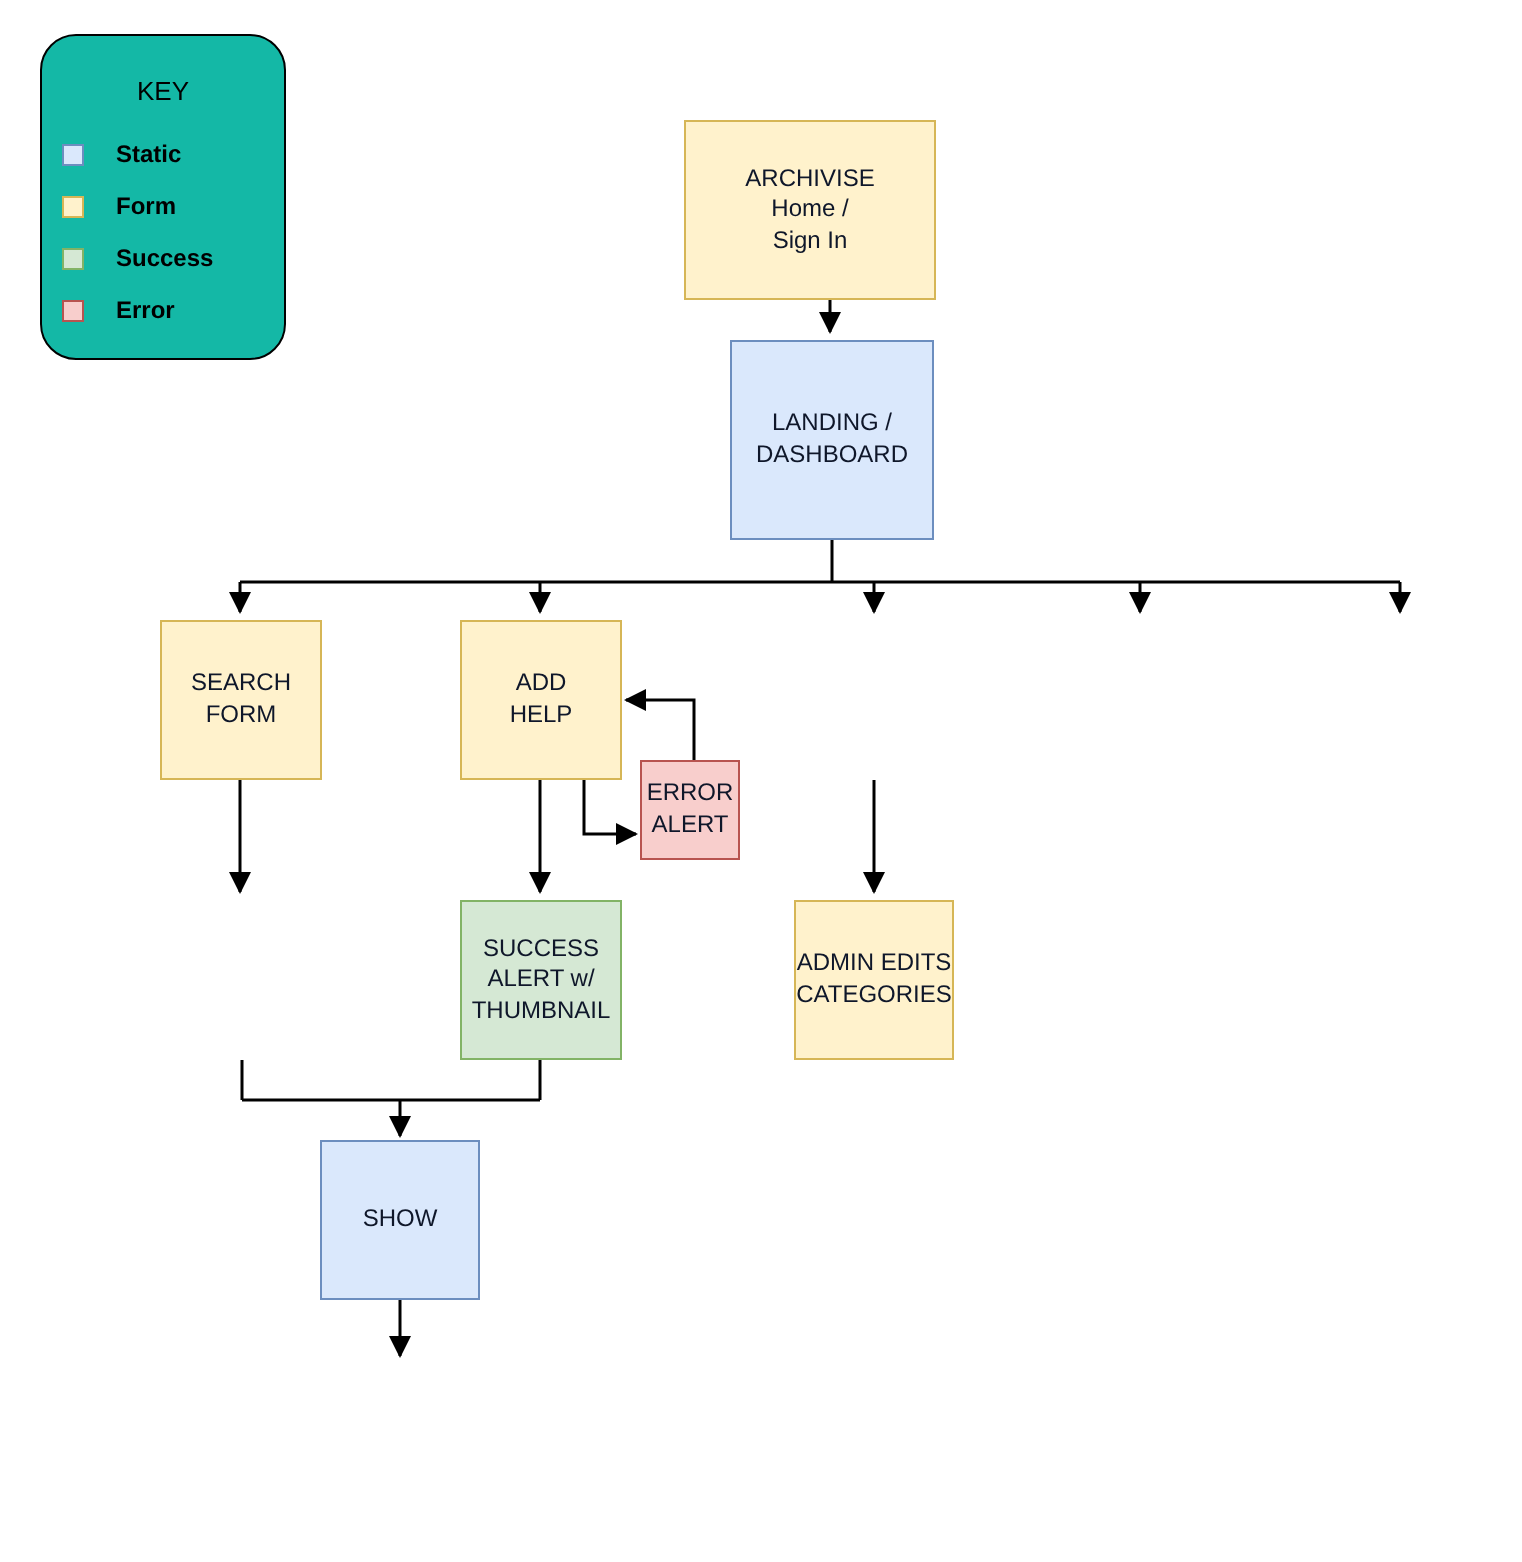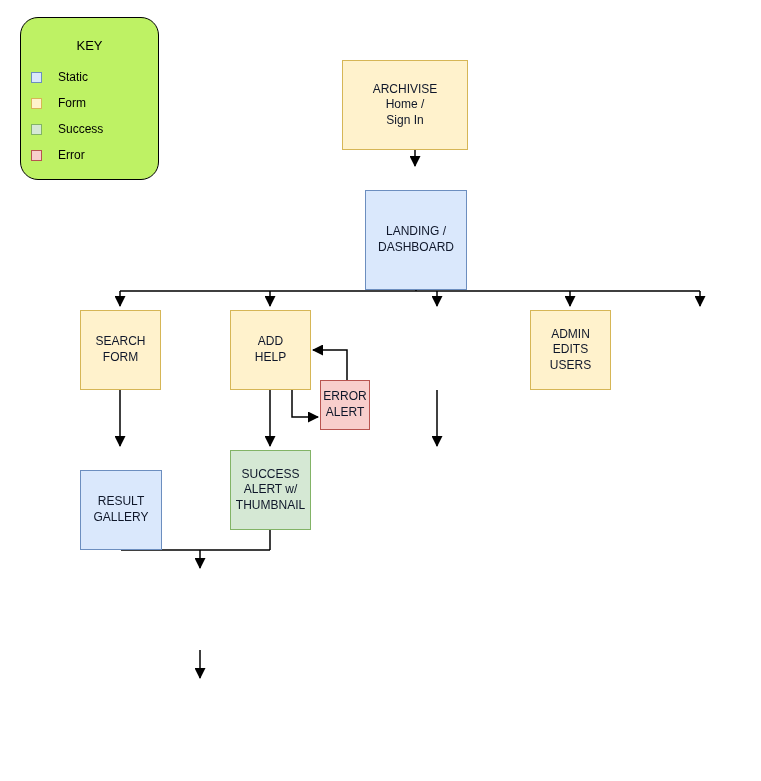--- a/index.html
+++ b/index.html
@@ -40,43 +40,44 @@
     text-align: center;
     font-size: 12px;
     line-height: 1.3;
     color: #0f172a;
   }
   .node .label {
     white-space: pre-line;
     width: max-content;
     max-width: 140px;
   }
-  .node.static  { background: var(--static-fill, #dae8fc);  border-color: var(--static-stroke, #6c8ebf); margin-top: 20px; }
+  .node.static  { background: var(--static-fill, #dae8fc);  border-color: var(--static-stroke, #6c8ebf); }
   .node.form    { background: var(--form-fill, #fff2cc);    border-color: var(--form-stroke, #d6b656); }
   .node.success { background: var(--success-fill, #d5e8d4); border-color: var(--success-stroke, #82b366); }
   .node.error   { background: var(--error-fill, #f8cecc);   border-color: var(--error-stroke, #b85450); }
   .key-panel {
     position: absolute;
     left: 20px;
     top: 17px;
-    width: 139px;
+    width: 123px;
     height: 163px;
     box-sizing: border-box;
     border: 1.5px solid #000000;
     border-radius: 18px;
-    background: #bef264;
+    background: #14b8a6;
   }
   .key-title {
     text-align: center;
     padding-top: 20px;
     font-size: 13px;
     color: #000000;
   }
   .key-items {
     margin-top: 11px;
+    font-weight: bold;
   }
   .key-item {
     display: flex;
     align-items: center;
     gap: 16px;
     padding: 6px 0 6px 10px;
   }
   .swatch {
     width: 11px;
     height: 11px;
@@ -158,39 +159,37 @@
     <span class="label">SEARCH
 FORM</span>
   </div>
 
   <div class="node form" style="left:230px;top:310px;width:81px;height:80px">
     <span class="label">ADD
 HELP</span>
   </div>
 
 
-  <div class="node form" style="left:530px;top:310px;width:81px;height:80px">
-    <span class="label">ADMIN
-EDITS
-USERS</span>
-  </div>
 
 
   <div class="node error" style="left:320px;top:380px;width:50px;height:50px">
     <span class="label">ERROR
 ALERT</span>
   </div>
 
-  <div class="node static" style="left:80px;top:450px;width:82px;height:80px">
-    <span class="label">RESULT
-GALLERY</span>
-  </div>
 
   <div class="node success" style="left:230px;top:450px;width:81px;height:80px">
     <span class="label">SUCCESS
 ALERT w/
 THUMBNAIL</span>
   </div>
 
+  <div class="node form" style="left:397px;top:450px;width:80px;height:80px">
+    <span class="label">ADMIN EDITS
+CATEGORIES</span>
+  </div>
 
+  <div class="node static" style="left:160px;top:570px;width:80px;height:80px">
+    <span class="label">SHOW</span>
+  </div>
 
 
 </div>
 
 </body></html>

